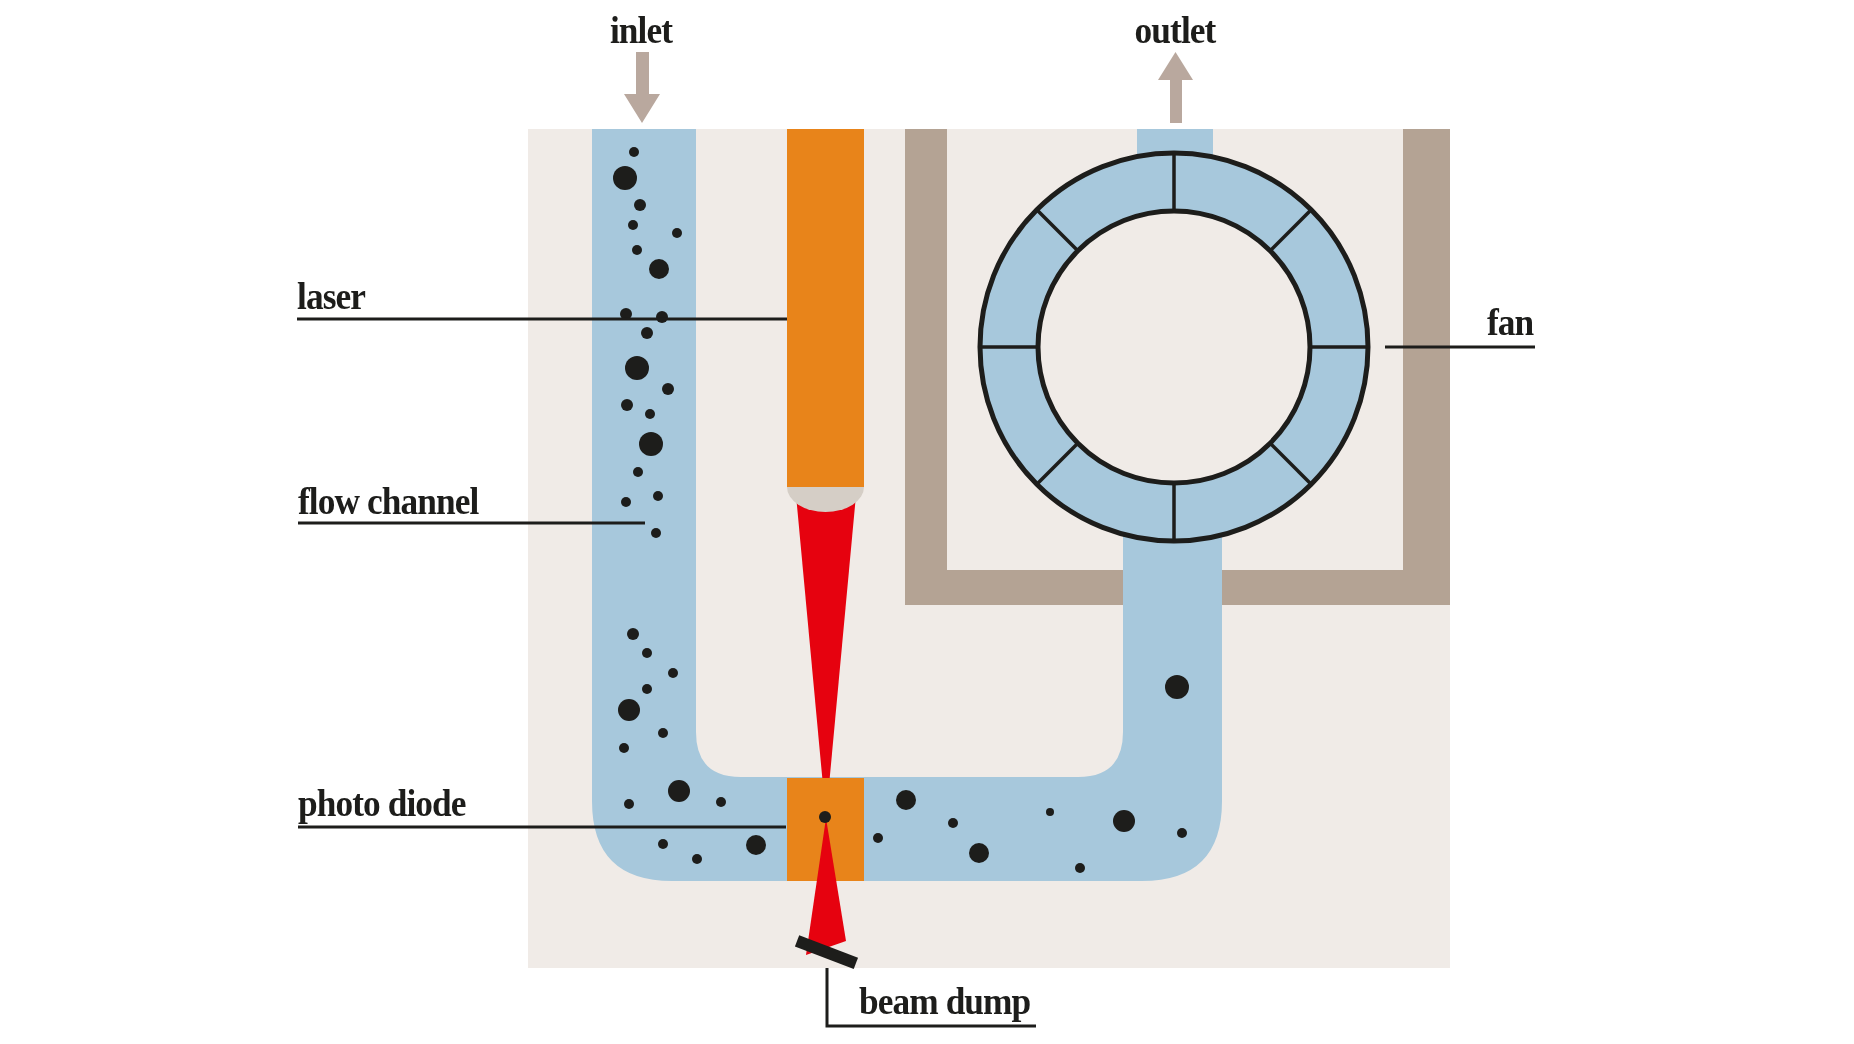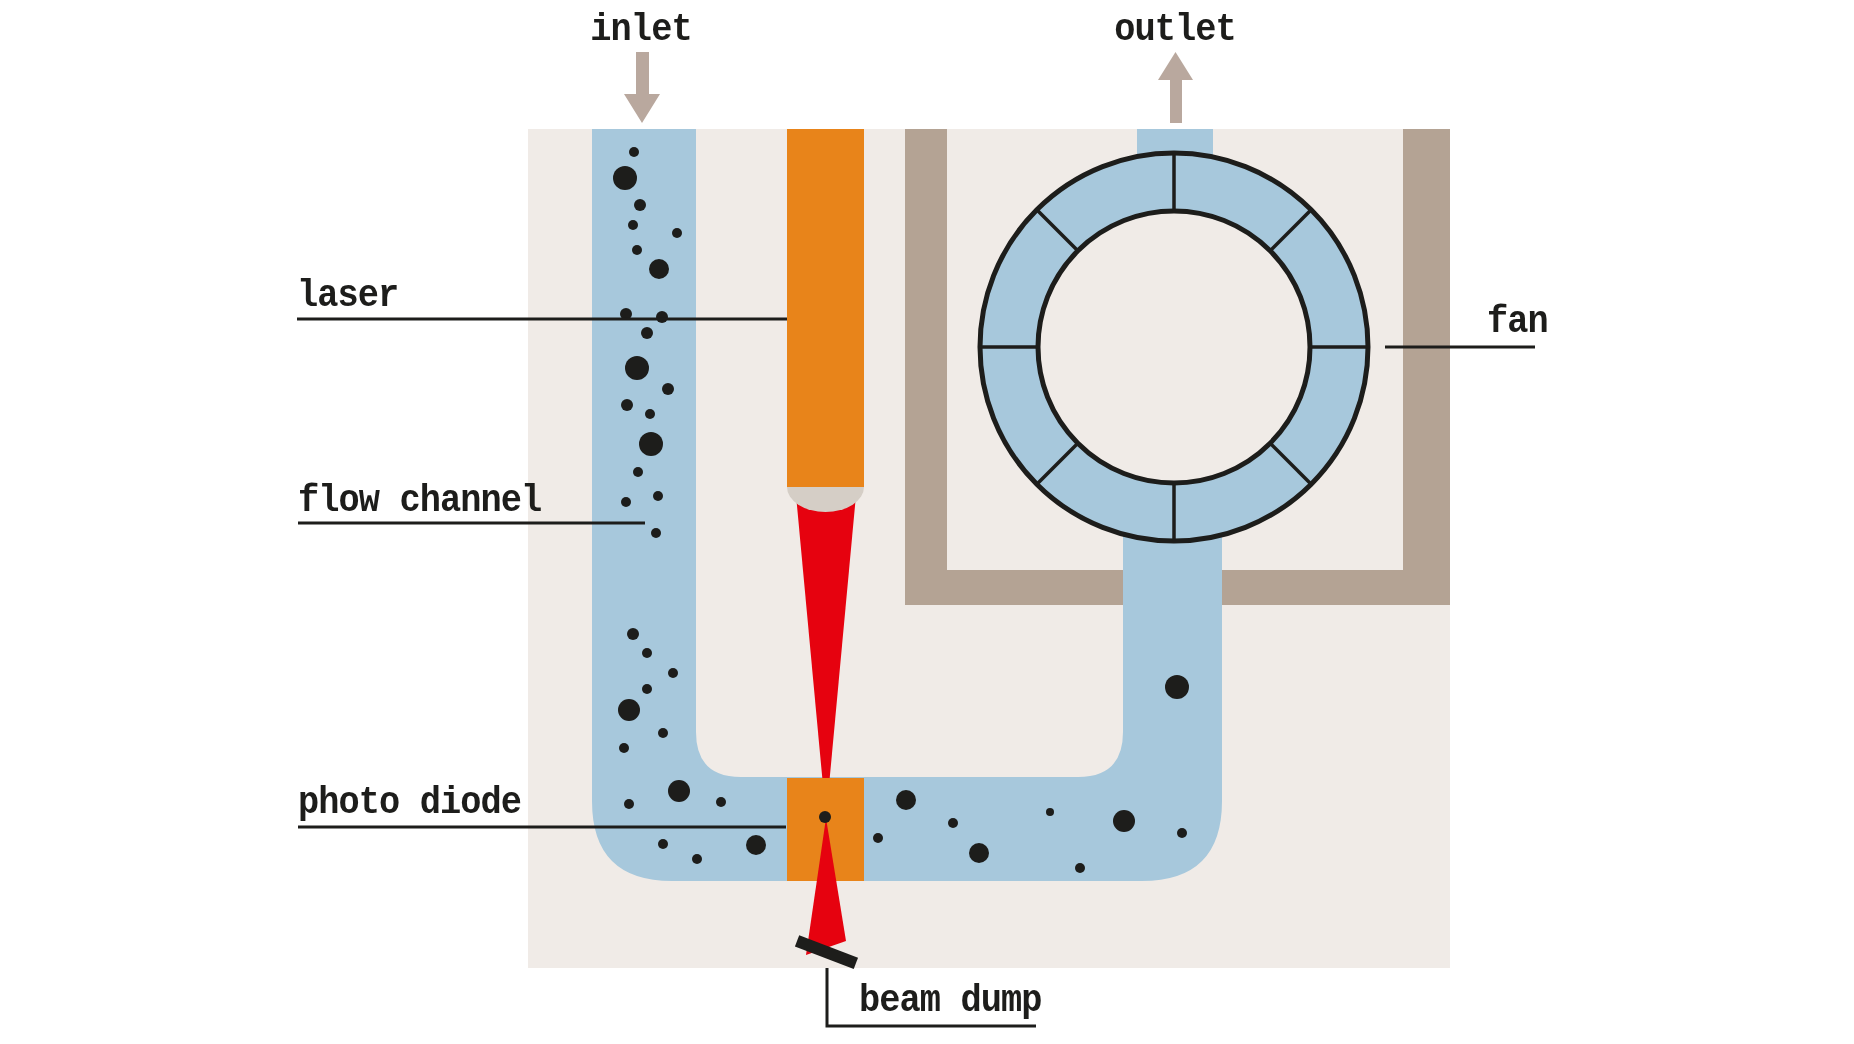--- a/index.html
+++ b/index.html
@@ -1,21 +1,21 @@
 <!DOCTYPE html>
 <html style="--bg: #ffffff; --housing: #f0ebe7; --blue: #a7c8dc; --orange: #e8841a; --tan: #b4a394; --arrow: #b9a89e; --red: #e6020f; --ink: #1d1d1b; --lens: #d5cec6;"><head>
 <meta charset="utf-8">
 <style>
   html,body{margin:0;padding:0;background:#fff;}
   .canvas{
     position:relative;
     width:1854px;height:1044px;
     background:var(--bg,#ffffff);
     overflow:hidden;
-    font-family:Liberation Mono, monospace;
+    font-family:Liberation Serif, serif;
     text-align:right;
   }
   .canvas svg{position:absolute;left:0;top:0;}
   .label{
     position:absolute;
     color:var(--ink,#1d1d1b);
     font-size:38px;
     font-weight:bold;
     line-height:1;
     letter-spacing:-1px;

